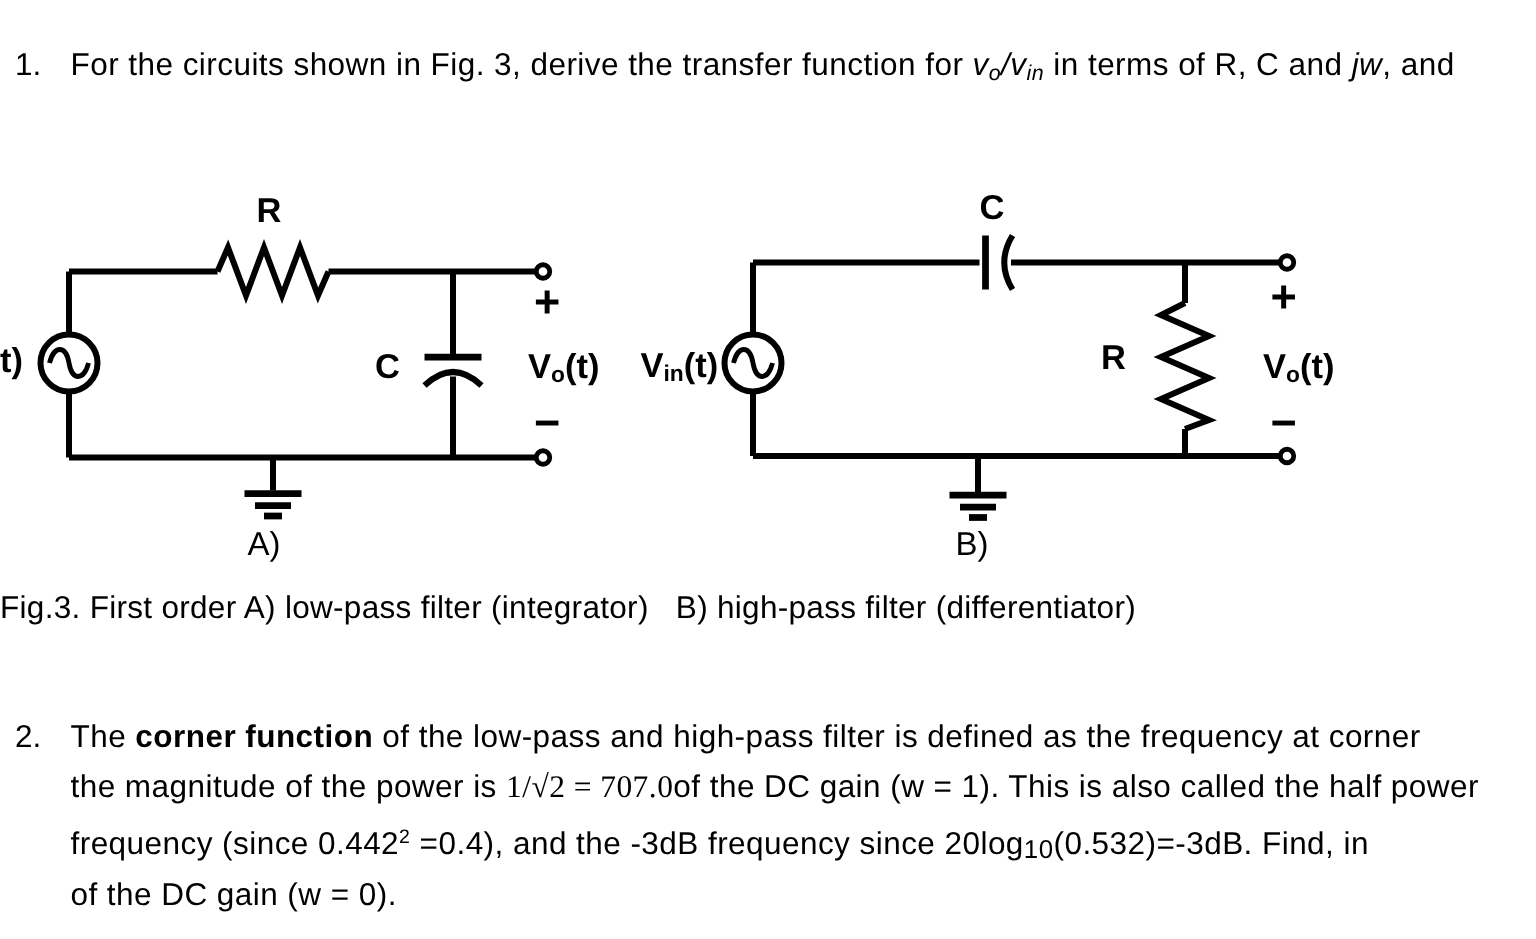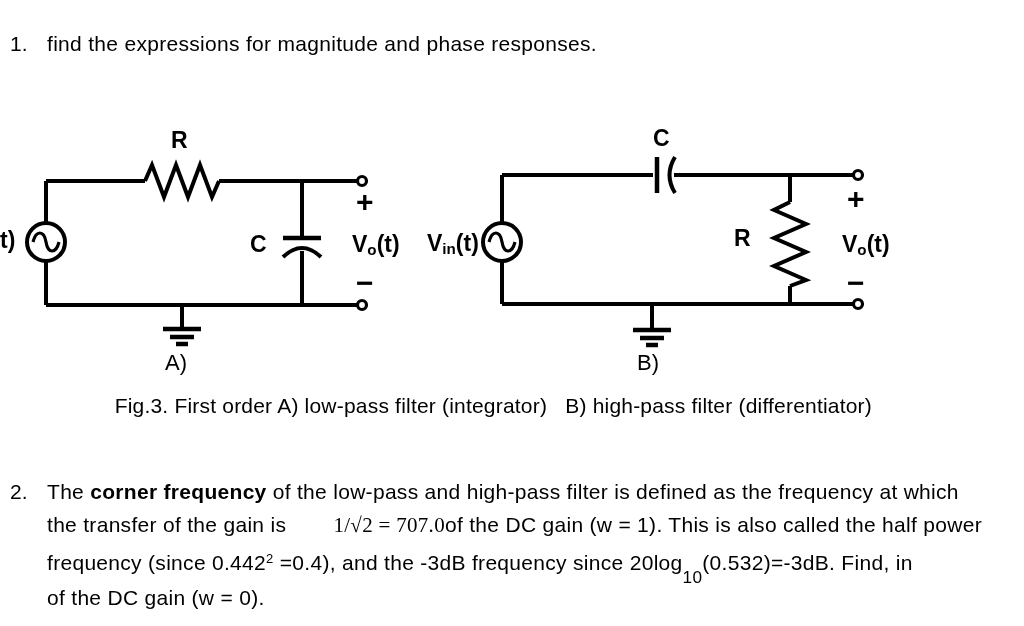--- a/index.html
+++ b/index.html
@@ -8,39 +8,39 @@
     background:#ffffff;color:#000;
     font-family:"Liberation Sans",sans-serif;
   }
   .abs{position:absolute;}
   
   .ptext{font-size:21px;line-height:33px;letter-spacing:0.3px;white-space:nowrap;}
   .pnum{font-size:21px;line-height:33px;}
   .bold{font-weight:bold;}
   .ital{font-style:italic;}
   .subi{font-size:0.68em;font-style:italic;vertical-align:-0.22em;}
-  .serif{font-family:"Liberation Serif",serif;margin-left:41px;}
+  .serif{font-family:"Liberation Serif",serif;}
   .sup2{font-size:0.62em;vertical-align:0.55em;}
-  .sub10{font-size:0.82em;position:relative;top:13px;}
+  .sub10{font-size:0.82em;position:relative;top:3px;}
   
   .clabel{position:absolute;font-size:23px;font-weight:bold;line-height:1;white-space:nowrap;}
   .subv{font-size:0.66em;vertical-align:-0.18em;font-weight:bold;}
   .sign{position:absolute;font-size:30px;font-weight:bold;line-height:1;}
   .sublbl{position:absolute;font-size:22px;font-weight:normal;line-height:1;}
-  .caption{position:absolute;top:394px;left:0;width:872px;text-align:right;
+  .caption{position:absolute;top:394px;left:0;width:872px;text-align:left;
            font-size:21px;white-space:pre;letter-spacing:0.2px;}
   svg{position:absolute;overflow:visible;}
   svg path, svg line, svg circle{fill:none;stroke:#000;}
 </style>
 </head>
 <body>
 
 <span class="abs pnum" style="left:10px;top:27px">1.</span>
 <div class="abs" style="left:47px;top:27px">
-  <div class="ptext">find the expressions for magnitude and phase responses.</div>
+  <div class="ptext"><span>For the circuits shown in Fig. 3, derive the transfer function for </span><span class="ital">v</span><span class="subi">o</span><span class="ital">/</span><span class="ital">v</span><span class="subi">in</span><span> in terms of R, C and </span><span class="ital">jw</span><span>, and</span></div>
 </div>
 
 <svg width="420" height="262" viewBox="0 0 420 262" style="left:0;top:120px">
   <g stroke-width="4">
     <path d="M46,61 H145"></path>
     <path d="M219,61 H357"></path>
     <path d="M46,61 V103"></path>
     <path d="M46,141 V185"></path>
     <path d="M46,185 H357"></path>
   </g>
@@ -113,17 +113,17 @@
 <span class="clabel" style="left:734px;top:227px">R</span>
 <span class="sign" style="left:847px;top:184px">+</span>
 <span class="clabel" style="left:842px;top:233px"><span>V</span><span class="subv">o</span><span>(t)</span></span>
 <span class="sign" style="left:847px;top:268px">−</span>
 <span class="sublbl" style="left:637px;top:352px">B)</span>
 
 <div class="caption">Fig.3. First order A) low-pass filter (integrator)   B) high-pass filter (differentiator)</div>
 
 <span class="abs pnum" style="left:10px;top:475px">2.</span>
 <div class="abs" style="left:47px;top:475px">
-  <div class="ptext"><span>The </span><span class="bold">corner frequency</span><span> of the low-pass and high-pass filter is defined as the frequency at which</span></div>
-  <div class="ptext"><span>the transfer of the gain is </span><span class="serif">1/√2 = 707.0</span><span>of the DC gain (w = 1). This is also called the half power</span></div>
+  <div class="ptext"><span>The </span><span class="bold">corner function</span><span> of the low-pass and high-pass filter is defined as the frequency at corner</span></div>
+  <div class="ptext"><span>the magnitude of the power is </span><span class="serif">1/√2 = 707.0</span><span>of the DC gain (w = 1). This is also called the half power</span></div>
   <div class="ptext"><span>frequency (since 0.442</span><span class="sup2">2</span><span> =0.4), and the -3dB frequency since 20log</span><span class="sub10">10</span><span>(0.532)=-3dB. Find, in</span></div>
   <div class="ptext">of the DC gain (w = 0).</div>
 </div>
 
 </body></html>

